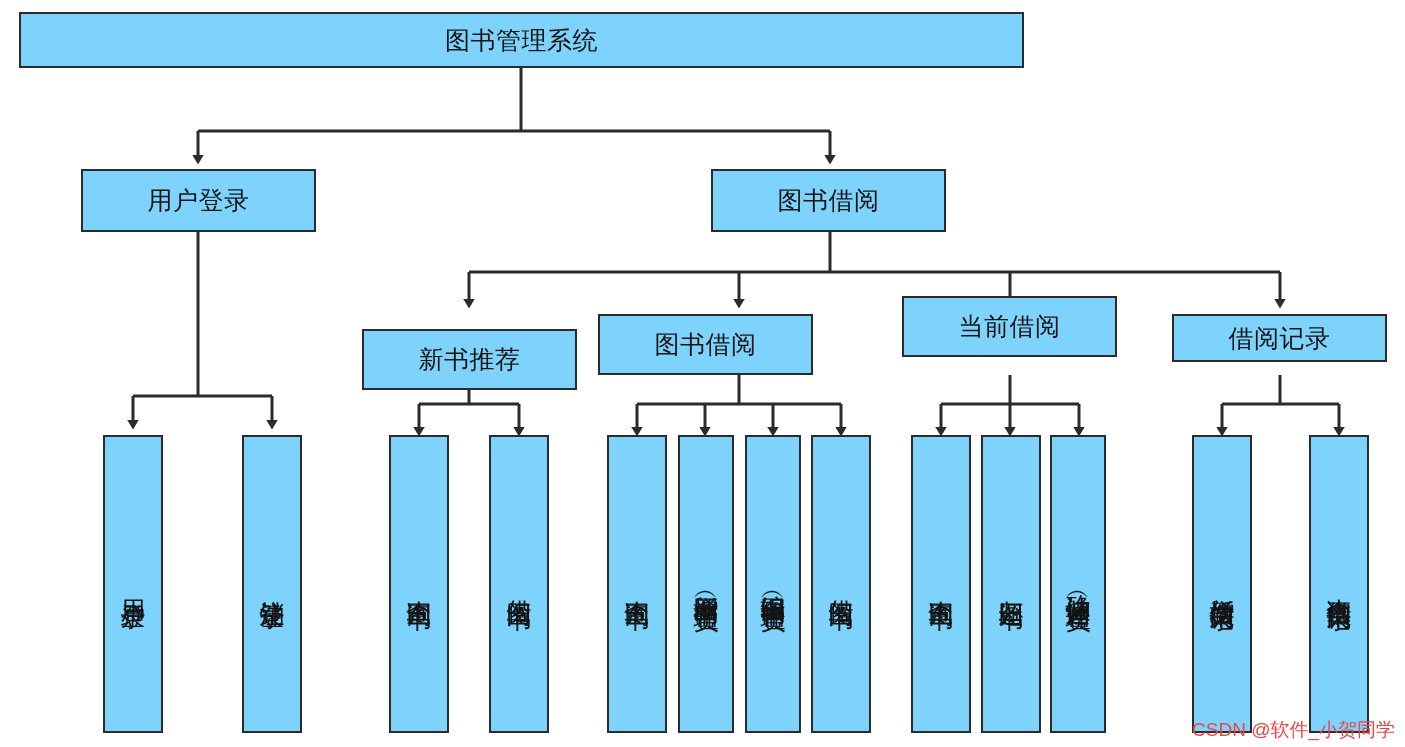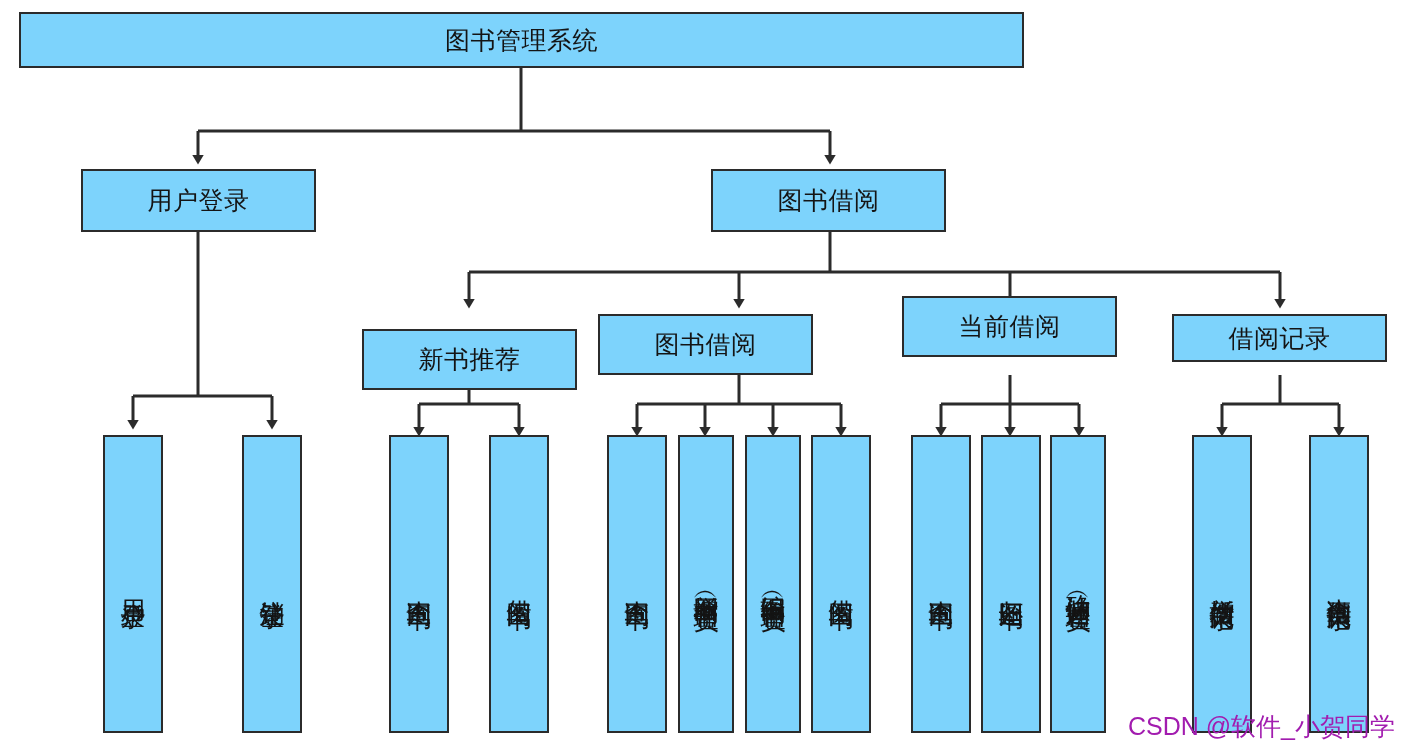--- a/index.html
+++ b/index.html
@@ -50,22 +50,22 @@
     font-size:25px;
     line-height:1.08;
     letter-spacing:2px;
     white-space:nowrap;
     text-align:center;
   }
   .watermark{
     position:absolute;
     right:10px;
     bottom:4px;
-    font-size:25px;
-    color:#a21caf;
+    font-size:19px;
+    color:#ef4444;
     z-index:3;
     white-space:nowrap;
     font-family:"Liberation Sans","DejaVu Sans",sans-serif;
   }
 </style>
 </head>
 <body>
 
 <div id="canvas">
 

